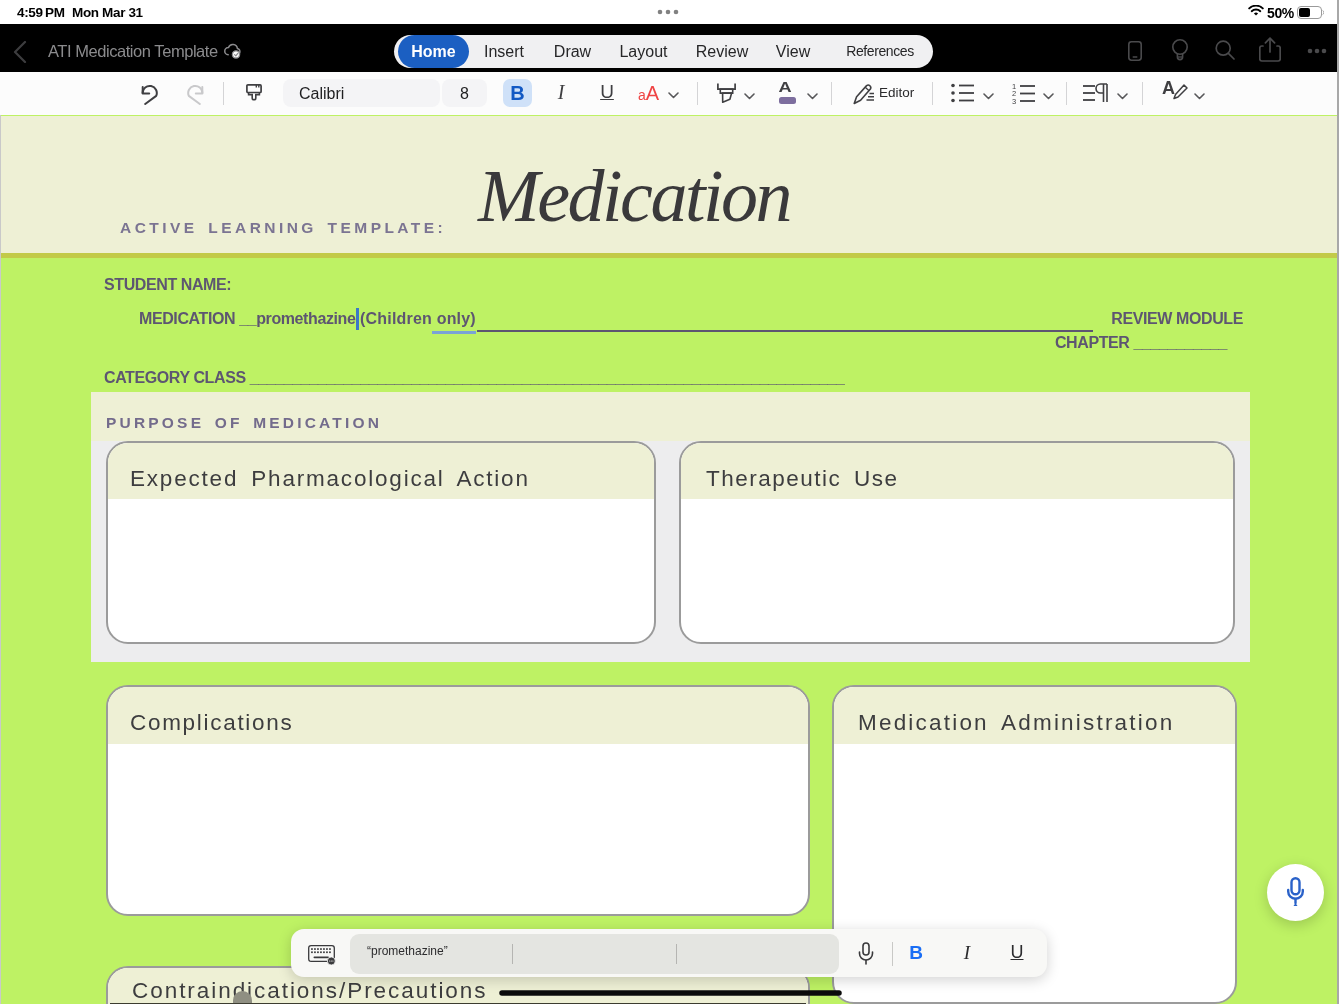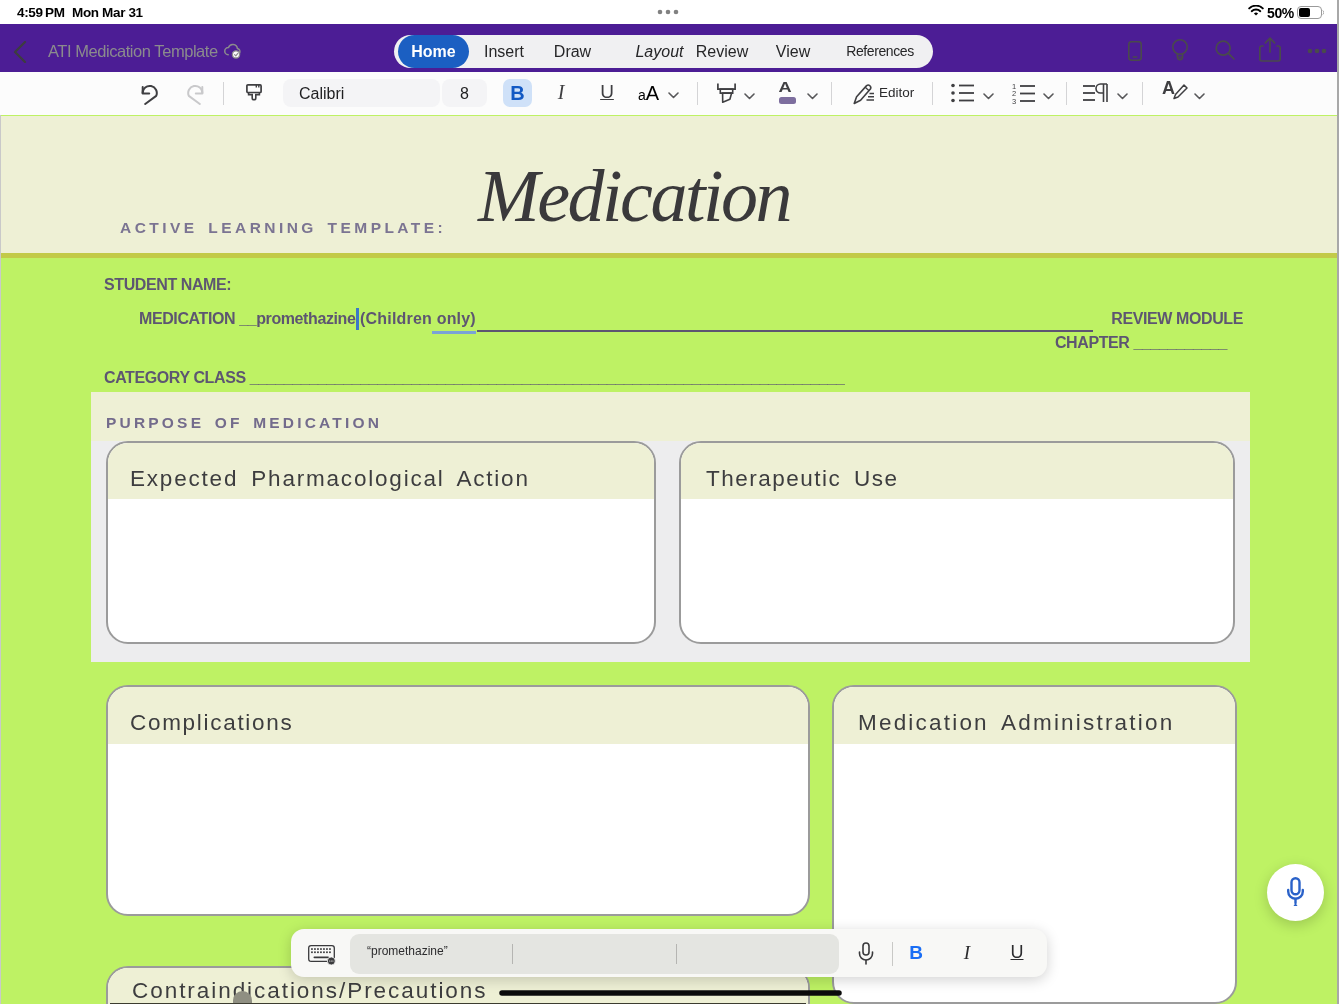--- a/index.html
+++ b/index.html
@@ -3,21 +3,21 @@
 <meta charset="utf-8">
 <style>
   html,body{margin:0;padding:0;}
   body{font-family:"Liberation Sans", sans-serif; -webkit-font-smoothing:antialiased;}
   #app{position:relative;width:1339px;height:1004px;overflow:hidden;background:#fff;}
   .abs{position:absolute;}
   
   #statusbar{left:0;top:0;width:1339px;height:24px;background:#fff;padding-left:24px;}
   .sbtext{font-size:13.5px;font-weight:600;color:#000;letter-spacing:-0.35px;}
   
-  #titlerow{left:0;top:24px;width:1339px;height:48px;background:#4c1d95;}
+  #titlerow{left:0;top:24px;width:1339px;height:48px;background:#000000;}
   .tabbar{position:absolute;left:394px;top:11px;height:33px;width:539px;background:#f0f0f2;border-radius:17px;}
   .tab{position:absolute;top:0;height:33px;line-height:33px;font-size:16px;color:#262628;text-align:center;}
   .homepill{position:absolute;left:4px;top:0px;width:71px;height:33px;background:#1b5fc2;border-radius:17px;color:#fff;font-size:16px;font-weight:600;line-height:33px;text-align:center;}
   
   #formatbar{left:0;top:72px;width:1339px;height:43px;background:#fcfcfc;}
   .vdiv{position:absolute;top:10px;width:1px;height:23px;background:#d4d4d6;}
   .fbox{position:absolute;top:7px;height:28px;background:#f4f4f6;border-radius:8px;}
   .btile{position:absolute;top:7px;height:28px;background:#cfe1f8;border-radius:7px;}
   .chev{position:absolute;top:0;}
   
@@ -70,21 +70,21 @@
     <span class="abs" style="left:48px;top:18px;font-size:16.5px;letter-spacing:-0.45px;color:#8b8b8d;">ATI Medication Template</span>
     <svg class="abs" style="left:223px;top:18px;" width="20" height="17" viewBox="0 0 20 17">
       <path d="M5.2 12.7 a3.6 3.6 0 0 1 .3-7.2 a4.6 4.6 0 0 1 8.9 1 a3.2 3.2 0 0 1 .5 6.1" fill="none" stroke="#8b8b8d" stroke-width="1.5" stroke-linecap="round"></path>
       <circle cx="13" cy="12.4" r="3.6" fill="#fcfcfc" stroke="#8b8b8d" stroke-width="1.3"></circle>
       <path d="M11.6 12.7 l1.2 1.2 2-2.6" fill="none" stroke="#8b8b8d" stroke-width="1.2" stroke-linecap="round" stroke-linejoin="round"></path>
     </svg>
     <div class="tabbar">
       <div class="homepill">Home</div>
       <div class="tab" style="left:85px;width:50px;">Insert</div>
       <div class="tab" style="left:156px;width:45px;">Draw</div>
-      <div class="tab" style="left:238px;width:55px;font-style:italic;">Layout</div>
+      <div class="tab" style="left:222px;width:55px;">Layout</div>
       <div class="tab" style="left:300px;width:56px;">Review</div>
       <div class="tab" style="left:378px;width:42px;">View</div>
       <div class="tab" style="left:444px;width:84px;font-size:14px;letter-spacing:-0.4px;">References</div>
     </div>
     <svg class="abs" style="left:1128px;top:17px;" width="14" height="20" viewBox="0 0 14 20">
       <rect x="0.8" y="0.8" width="12.4" height="18.4" rx="2.6" fill="none" stroke="#4a4a4c" stroke-width="1.6"></rect>
       <line x1="5.2" y1="16" x2="8.8" y2="16" stroke="#4a4a4c" stroke-width="1.4" stroke-linecap="round"></line>
     </svg>
     <svg class="abs" style="left:1171px;top:15px;" width="18" height="23" viewBox="0 0 18 23">
       <circle cx="9" cy="8" r="7.2" fill="none" stroke="#4a4a4c" stroke-width="1.6"></circle>
@@ -129,21 +129,21 @@
       <span class="abs" style="left:16px;top:6px;font-size:16px;color:#1f1f21;">Calibri</span>
     </div>
     <div class="fbox" style="left:442px;width:45px;">
       <span class="abs" style="left:0;top:6px;width:45px;text-align:center;font-size:16px;color:#1f1f21;">8</span>
     </div>
     <div class="btile" style="left:503px;width:29px;">
       <span class="abs" style="left:0;top:3px;width:29px;text-align:center;font-size:20px;font-weight:800;color:#1259c4;">B</span>
     </div>
     <span class="abs" style="left:552px;top:9px;width:18px;text-align:center;font-size:20px;font-style:italic;font-family:'Liberation Serif',serif;color:#3f3f42;">I</span>
     <span class="abs" style="left:598px;top:9px;width:18px;text-align:center;font-size:19px;text-decoration:underline;color:#3f3f42;">U</span>
-    <span class="abs" style="left:638px;top:10px;font-size:14px;color:#000000;">a<span style="font-size:20px;">A</span></span>
+    <span class="abs" style="left:638px;top:10px;font-size:14px;color:#ef4444;">a<span style="font-size:20px;">A</span></span>
     <svg class="abs" style="left:668px;top:20px;" width="11" height="7" viewBox="0 0 11 7">
         <path d="M1 1 l4.5 4.5 L10 1" fill="none" stroke="#58585a" stroke-width="1.6" stroke-linecap="round" stroke-linejoin="round"></path>
       </svg>
     <div class="vdiv" style="left:697px;"></div>
 
     <svg class="abs" style="left:716px;top:11px;" width="21" height="21" viewBox="0 0 21 21">
       <path d="M1.9 0.5 V 6.1 H 19.1 V 0.5" fill="none" stroke="#3f3f42" stroke-width="1.7"></path>
       <path d="M4.3 6.1 h12.4 v4 h-12.4 z" fill="none" stroke="#3f3f42" stroke-width="1.6"></path>
       <path d="M6.6 10.1 h9 l-1.7 6.2 -7.2 2.9 z" fill="none" stroke="#3f3f42" stroke-width="1.6" stroke-linejoin="round"></path>
     </svg>

